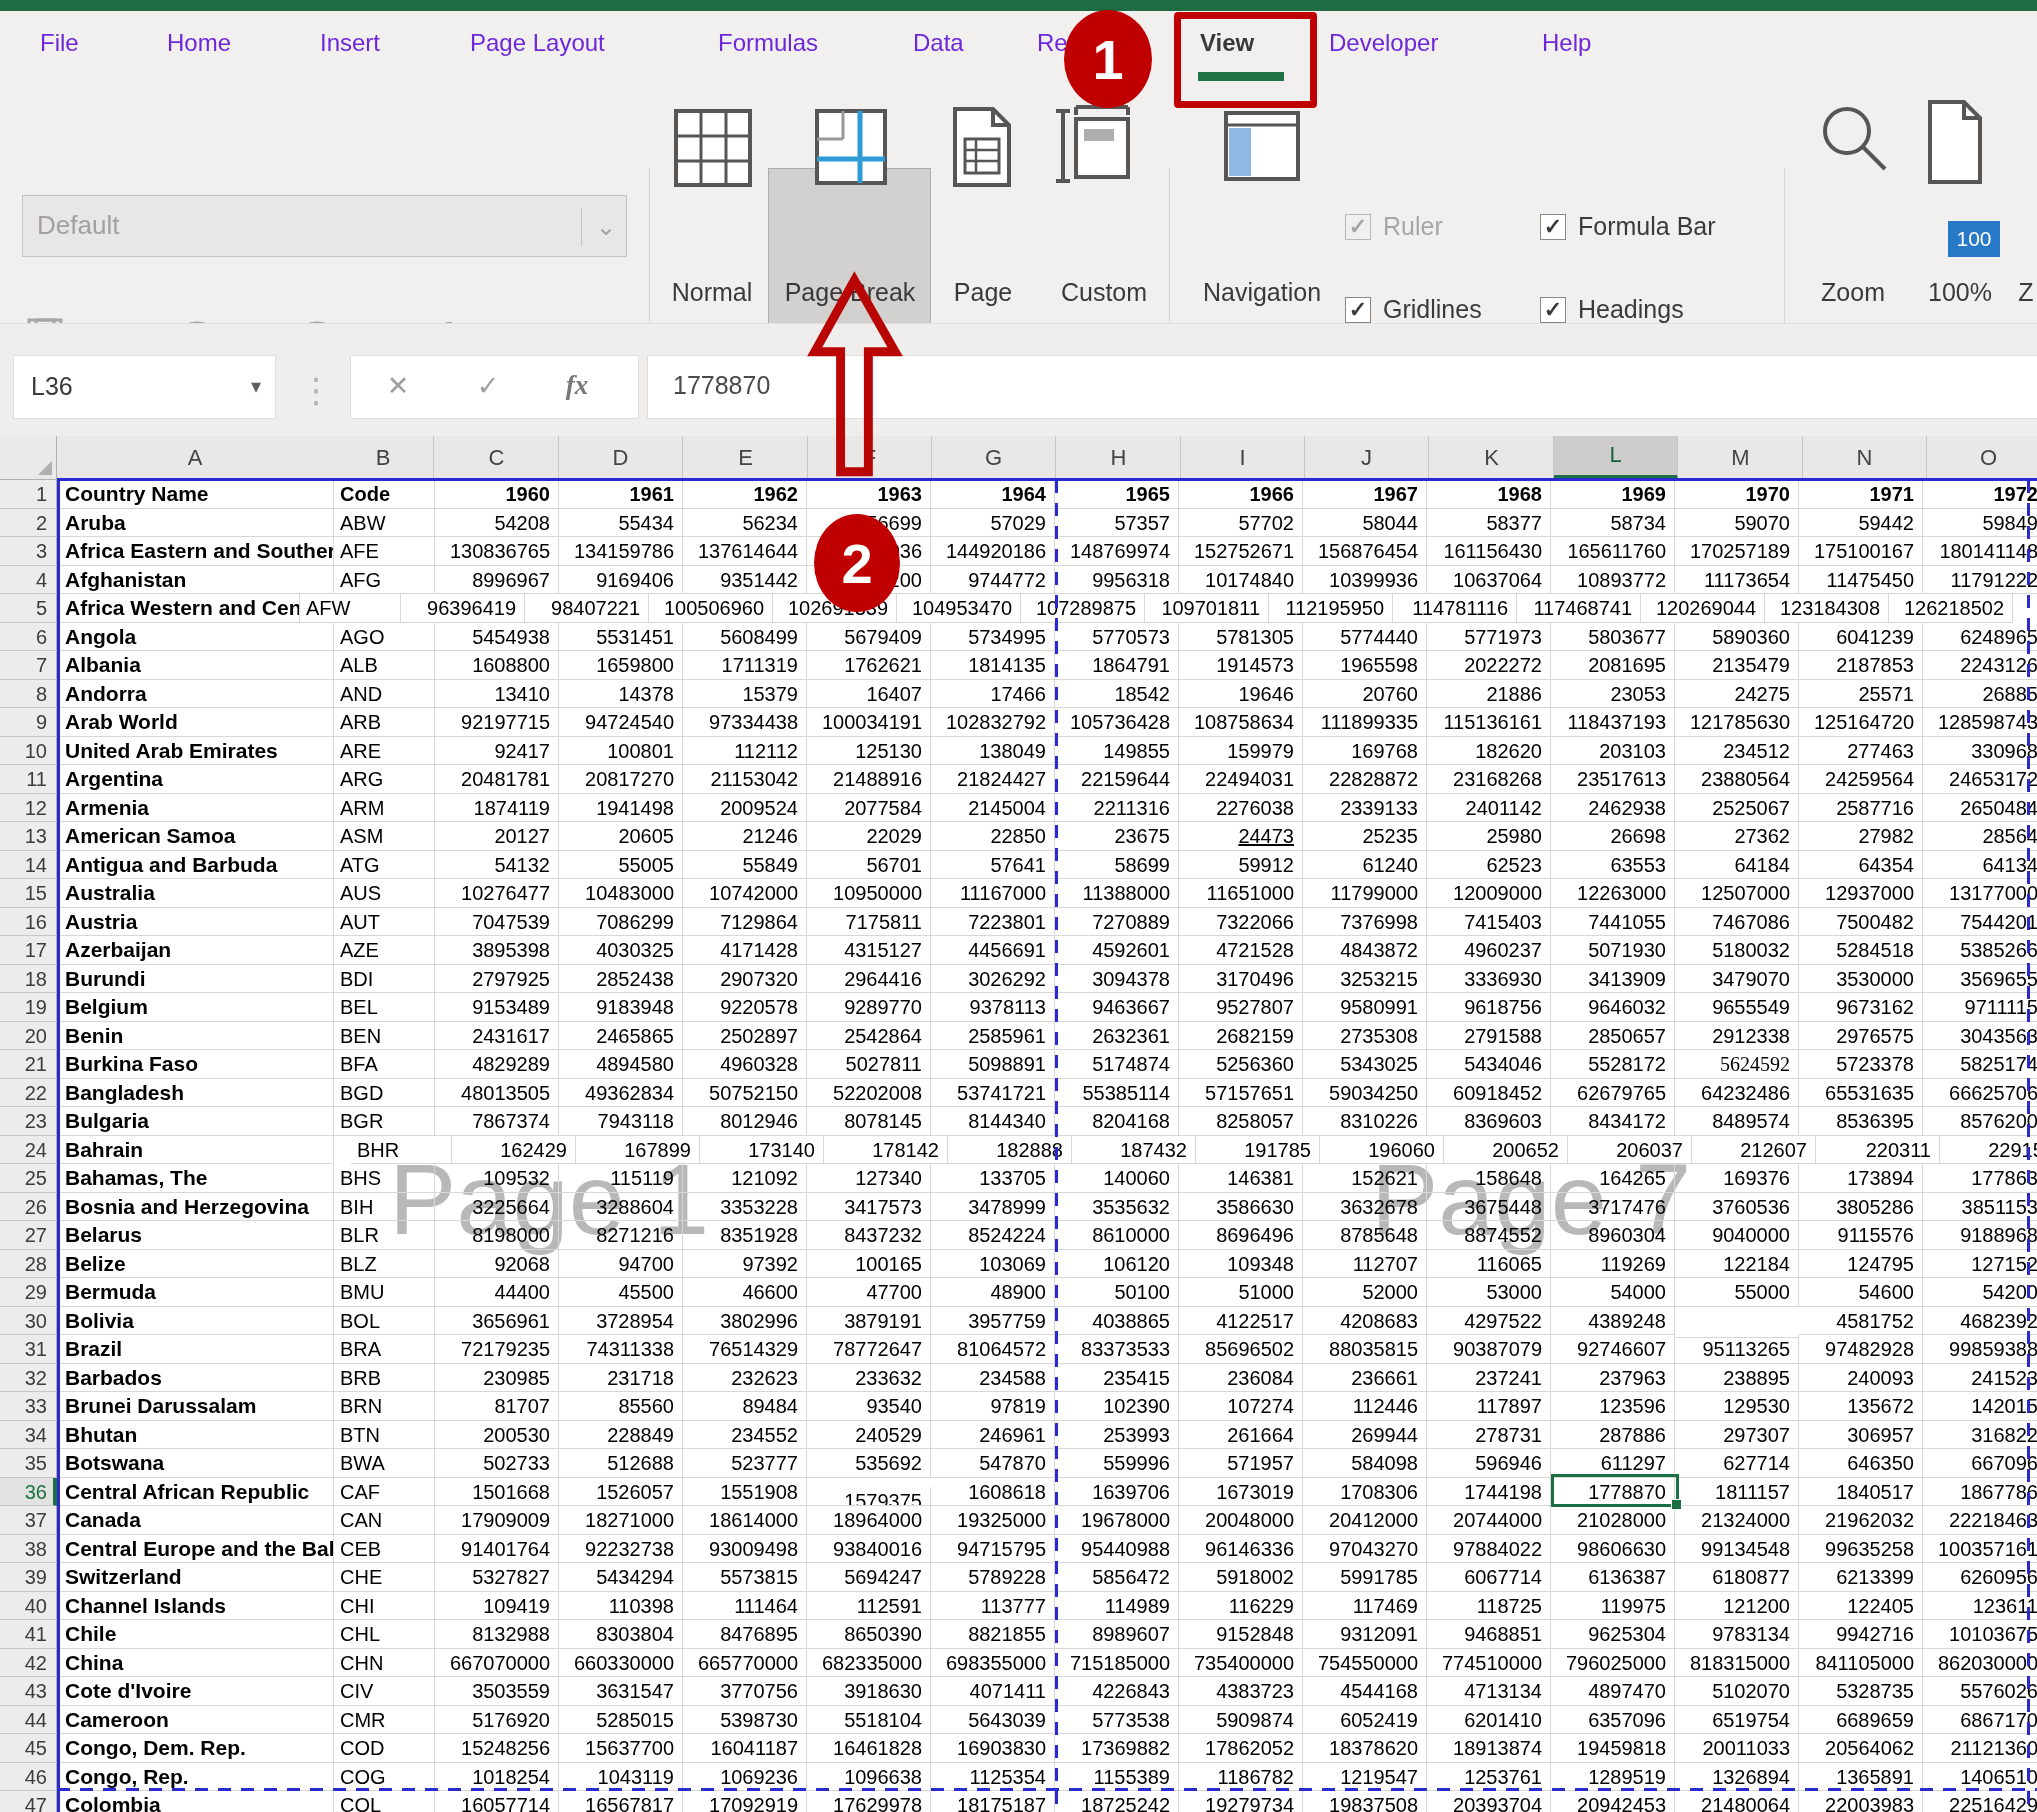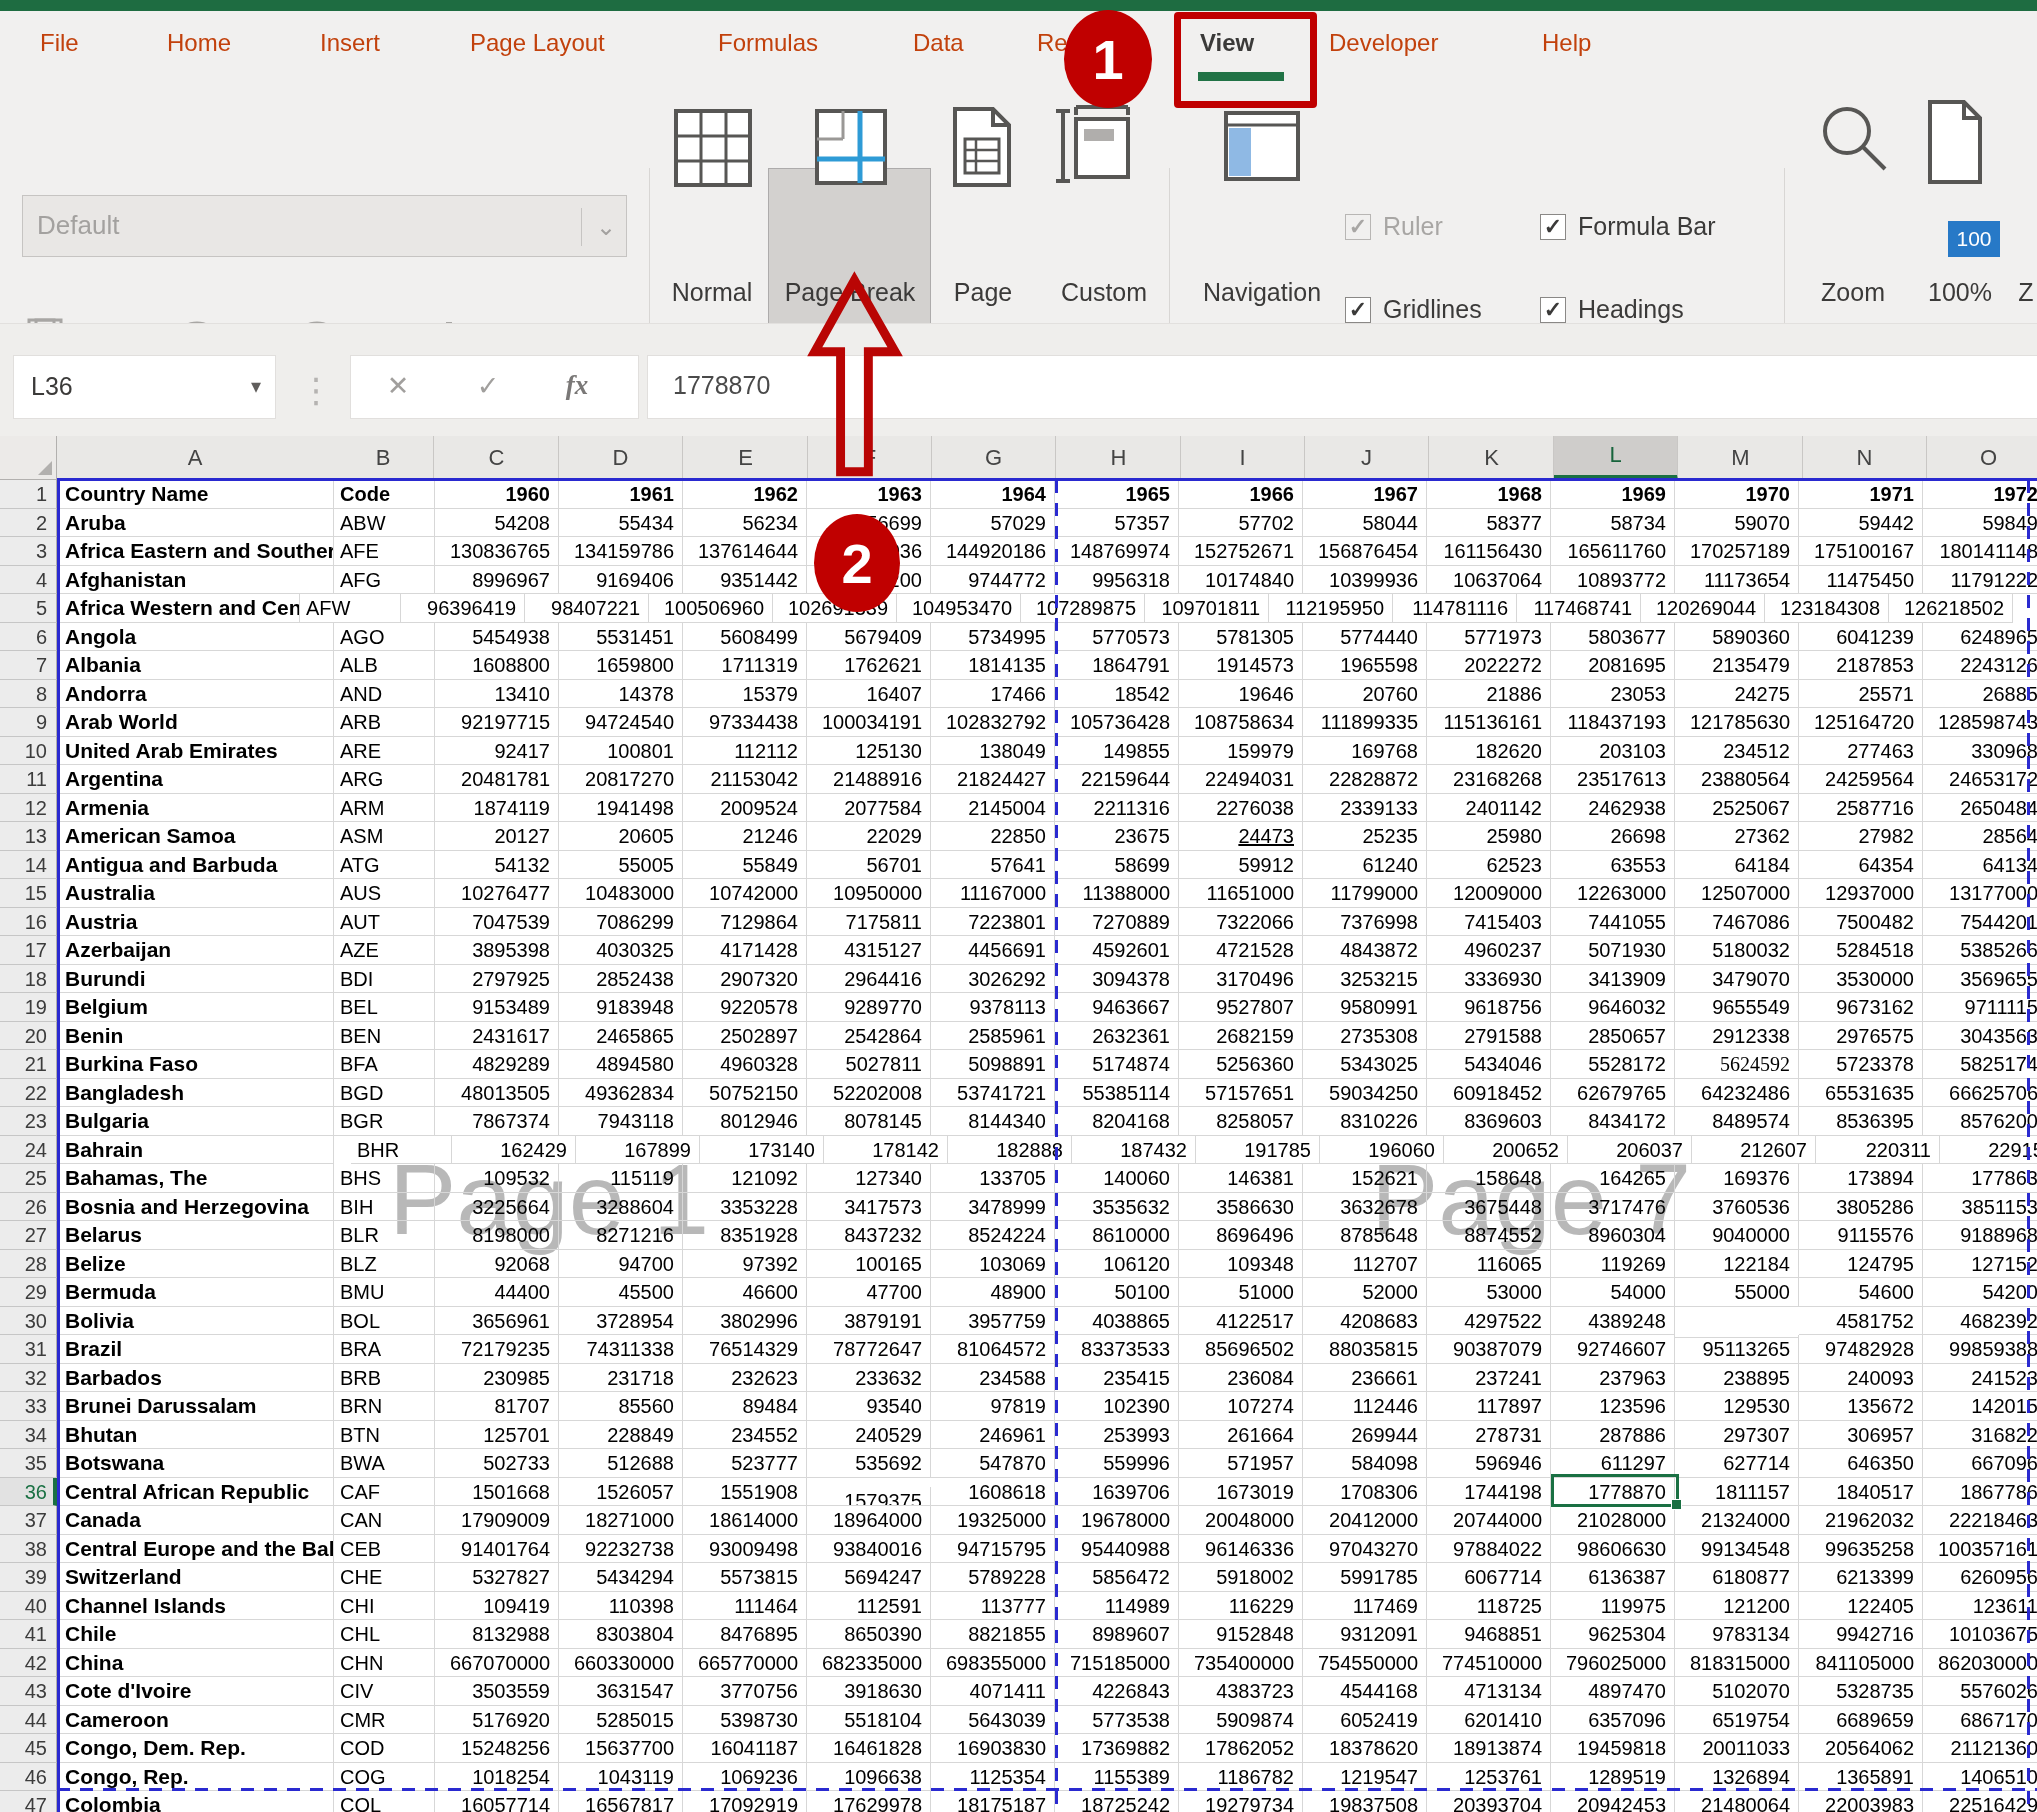--- a/index.html
+++ b/index.html
@@ -5,21 +5,21 @@
   html,body{margin:0;padding:0;background:#fff;}
   .app{position:relative;width:2038px;height:1813px;overflow:hidden;
        font-family:"Liberation Sans",sans-serif;background:#f1f0ef;}
   .abs{position:absolute;}
 
   
   .titlebar{position:absolute;left:0;top:0;width:2038px;height:11px;background:#1e6c41;}
 
   
   .tabrow{position:absolute;left:0;top:11px;width:2038px;height:67px;background:#f1f0ef;}
-  .tab{position:absolute;top:18px;font-size:24px;color:#c2410c;white-space:nowrap;cursor:default;}
+  .tab{position:absolute;top:18px;font-size:24px;color:#6d28d9;white-space:nowrap;cursor:default;}
   .tab.active{font-weight:600;color:#217346;}
   .view-underline{position:absolute;left:1198px;top:72px;width:86px;height:9px;background:#217346;z-index:3;}
 
   
   .ribbon{position:absolute;left:0;top:78px;width:2038px;height:246px;background:#f1f0ef;border-bottom:8px solid #737373;}
   .gsep{position:absolute;top:90px;height:225px;width:1px;background:#d8d6d4;}
   .glabel{position:absolute;top:295px;font-size:21px;color:#6a6865;white-space:nowrap;transform:translateX(-50%);}
   .btnlabel{position:absolute;font-size:25px;color:#3b3a39;white-space:nowrap;transform:translateX(-50%);}
   .disabled-text{color:#a8a6a4;}
 
@@ -861,21 +861,21 @@
           <div class="c cn" style="width: 124px;">117897</div>
           <div class="c cn" style="width: 124px;">123596</div>
           <div class="c cn" style="width: 124px;">129530</div>
           <div class="c cn" style="width: 124px;">135672</div>
           <div class="c cn" style="width: 124px;">142015</div>
         </div>
         <div class="r">
           <div class="rh">34</div>
           <div class="c ca" style="width: 277px;">Bhutan</div>
           <div class="c cb" style="width: 101px;">BTN</div>
-          <div class="c cn" style="width: 124px;">125701</div>
+          <div class="c cn" style="width: 124px;">200530</div>
           <div class="c cn" style="width: 124px;">228849</div>
           <div class="c cn" style="width: 124px;">234552</div>
           <div class="c cn" style="width: 124px;">240529</div>
           <div class="c cn" style="width: 124px;">246961</div>
           <div class="c cn" style="width: 124px;">253993</div>
           <div class="c cn" style="width: 124px;">261664</div>
           <div class="c cn" style="width: 124px;">269944</div>
           <div class="c cn" style="width: 124px;">278731</div>
           <div class="c cn" style="width: 124px;">287886</div>
           <div class="c cn" style="width: 124px;">297307</div>

